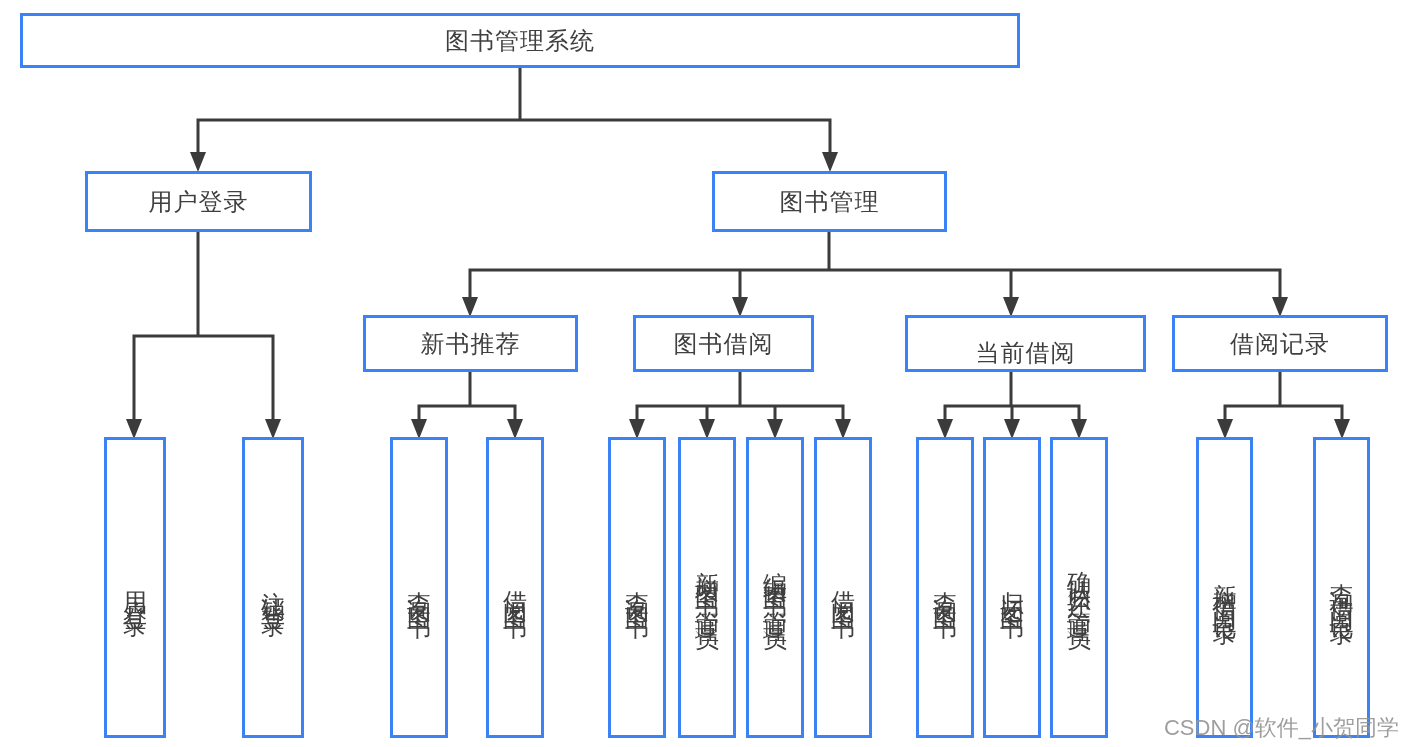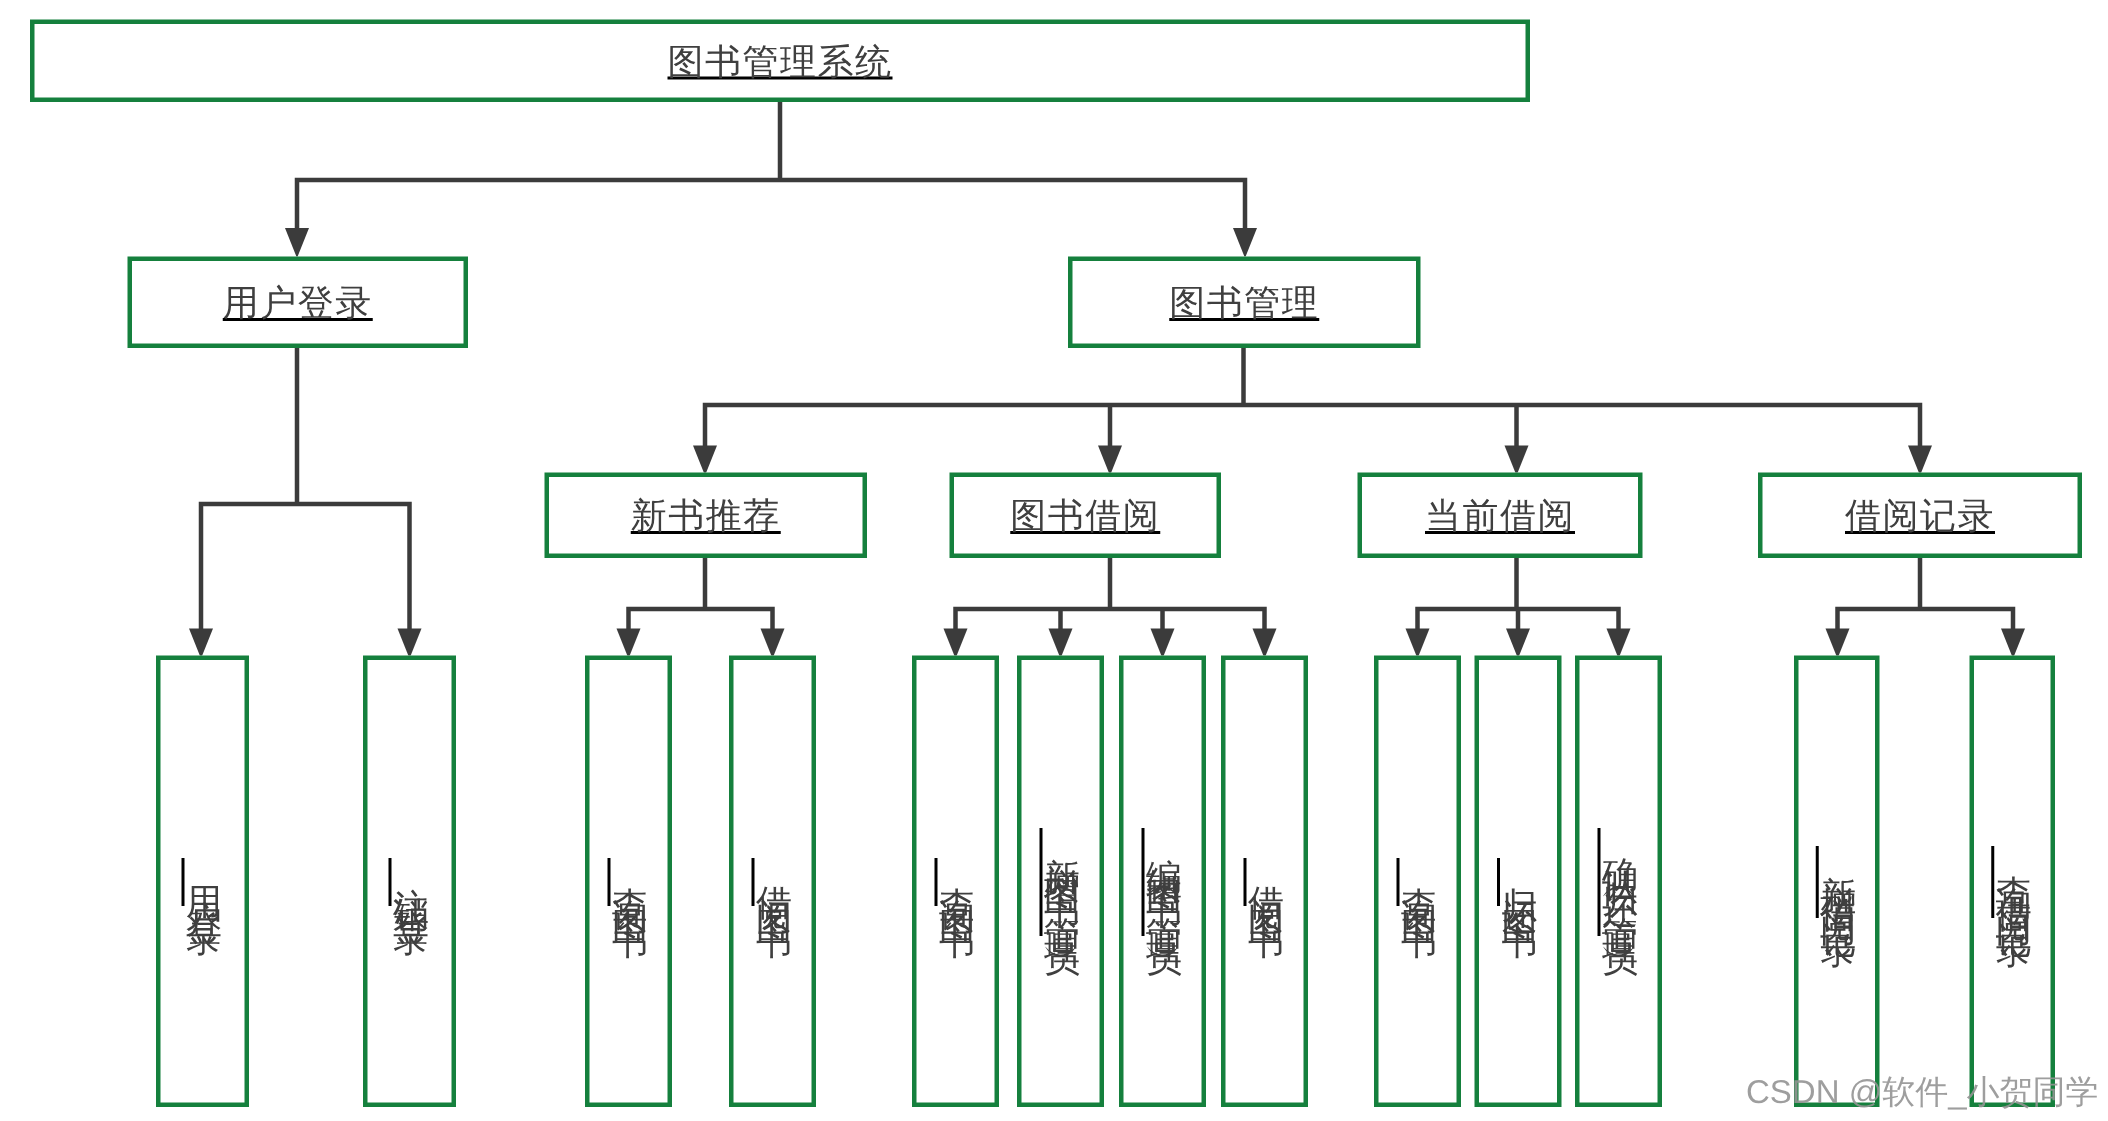--- a/index.html
+++ b/index.html
@@ -14,25 +14,24 @@
   #connector-layer {
     position: absolute;
     left: 0; top: 0;
     width: 1405px; height: 747px;
     pointer-events: none;
   }
   .node {
     position: absolute;
     box-sizing: border-box;
     background: #ffffff;
-    border: 3px solid #15803d;
+    border: 3px solid #3b82f6;
     display: flex;
     align-items: center;
     justify-content: center;
-    text-decoration: underline;
   }
   .hlabel {
     font-size: 24px;
     letter-spacing: 1px;
     color: #3f3f3f;
     white-space: nowrap;
   }
   .vlabel {
     writing-mode: vertical-rl;
     text-orientation: mixed;
@@ -114,21 +113,21 @@
   <div class="node" style="left:363px; top:315px; width:215px; height:57px;">
     <span class="hlabel">新书推荐</span>
   </div>
 
   <div class="node" style="left:712px; top:171px; width:235px; height:61px;">
     <span class="hlabel">图书管理</span>
   </div>
   <div class="node" style="left:633px; top:315px; width:181px; height:57px;">
     <span class="hlabel">图书借阅</span>
   </div>
-  <div class="node" style="left:905px; top:315px; width:190px; height:57px;">
+  <div class="node" style="left:905px; top:315px; width:241px; height:57px;align-items:flex-end;">
     <span class="hlabel">当前借阅</span>
   </div>
   <div class="node" style="left:1172px; top:315px; width:216px; height:57px;">
     <span class="hlabel">借阅记录</span>
   </div>
 
   <div class="node leaf" style="left:104px; width:62px;">
     <span class="vlabel">用户登录</span>
   </div>
   <div class="node leaf" style="left:242px; width:62px;">

